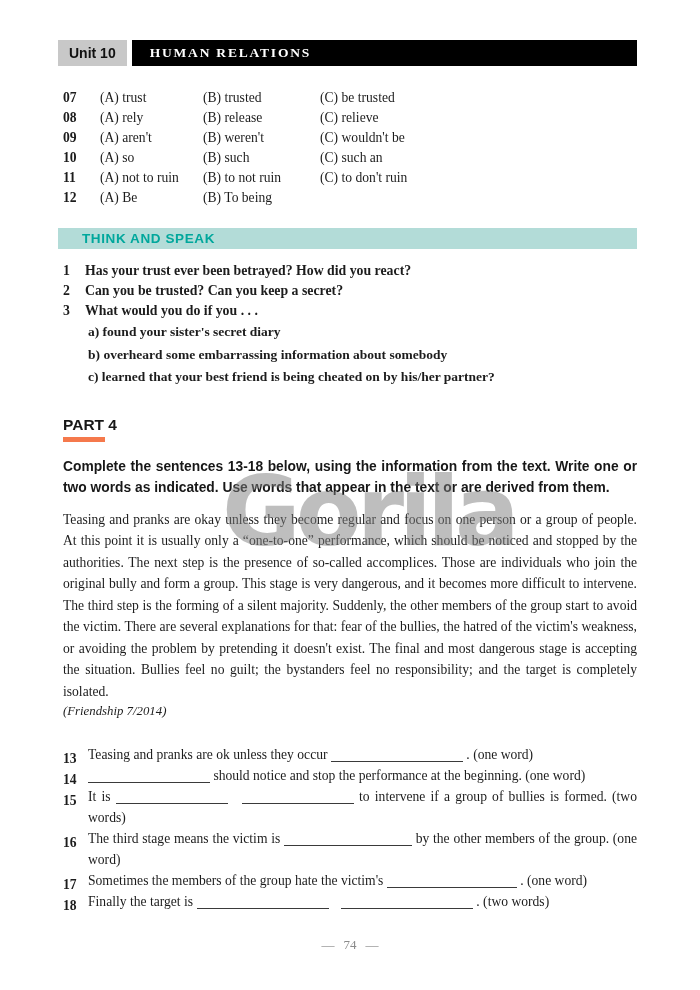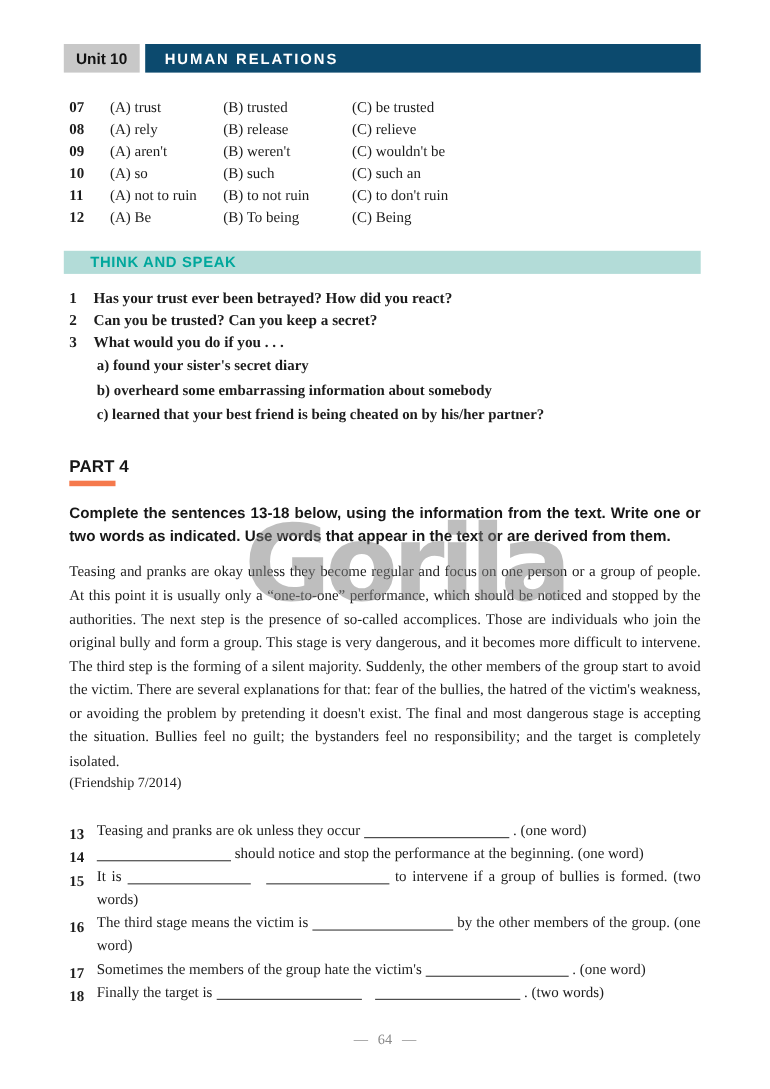--- a/index.html
+++ b/index.html
@@ -13,22 +13,22 @@
   .page { position:relative; width:700px; height:990px; overflow:hidden; background:#fff; }
 
   
   .header { display:flex; margin:40px 63px 0 58px; height:26px; }
   .unit-box {
     background:#c8c8c8; color:#111;
     font-family:"Liberation Sans", sans-serif; font-weight:bold; font-size:14px;
     display:flex; align-items:center; padding:0 11px; flex:0 0 auto;
   }
   .title-bar {
-    background:#0c4a6e; color:#ffffff; flex:1; margin-left:5px;
-    font-family:Liberation Sans, sans-serif; font-weight:bold; font-size:13.5px;
+    background:#000000; color:#ffffff; flex:1; margin-left:5px;
+    font-family:Liberation Serif, serif; font-weight:bold; font-size:13.5px;
     letter-spacing:1.8px; display:flex; align-items:center; padding-left:18px;
   }
 
   
   .options {
     margin:22px 63px 0 63px;
     display:grid;
     grid-template-columns:37px 103px 117px auto;
     font-size:13.6px; line-height:20px;
   }
@@ -58,21 +58,21 @@
     margin:14px 63px 0 63px;
     font-family:"Liberation Sans", sans-serif; font-weight:bold; font-size:13.8px;
     line-height:21px; text-align:justify; color:#171717;
   }
 
   
   .passage {
     margin:11px 63px 0 63px;
     font-size:13.6px; line-height:21.5px; text-align:justify;
   }
-  .source { margin:2px 63px 0 63px; font-size:12.8px; }
+  .source { margin:2px 63px 0 63px; font-style:italic; font-size:12.8px; }
 
   
   .fill-list { margin:25px 63px 0 63px; }
   .fill-q {
     position:relative; padding-left:25px;
     font-size:13.6px; line-height:21px; text-align:justify;
   }
   .fill-num { position:absolute; left:0; top:4px; font-weight:bold; }
   .blank {
     display:inline-block; border-bottom:1.2px solid #3a3a3a;
@@ -133,21 +133,20 @@
     <span>(C) such an</span>
 
     <span class="opt-num">11</span>
     <span>(A) not to ruin</span>
     <span>(B) to not ruin</span>
     <span>(C) to don't ruin</span>
 
     <span class="opt-num">12</span>
     <span>(A) Be</span>
     <span>(B) To being</span>
-    <span>(C) Being</span>
   </div>
 
   <div class="section-bar">THINK AND SPEAK</div>
 
   <div class="ts-list">
     <div class="ts-q">
       <span class="ts-num">1</span>
       <span>Has your trust ever been betrayed? How did you react?</span>
     </div>
     <div class="ts-q">
@@ -215,17 +214,17 @@
       <span class="blank w132 gapL"></span>
       <span>. (two words)</span>
     </div>
 
   </div>
 
   <div class="watermark">Gorila</div>
 
   <div class="footer">
     <span>—</span>
-    <span>64</span>
+    <span>74</span>
     <span>—</span>
   </div>
 
 </div>
 
 </body></html>

